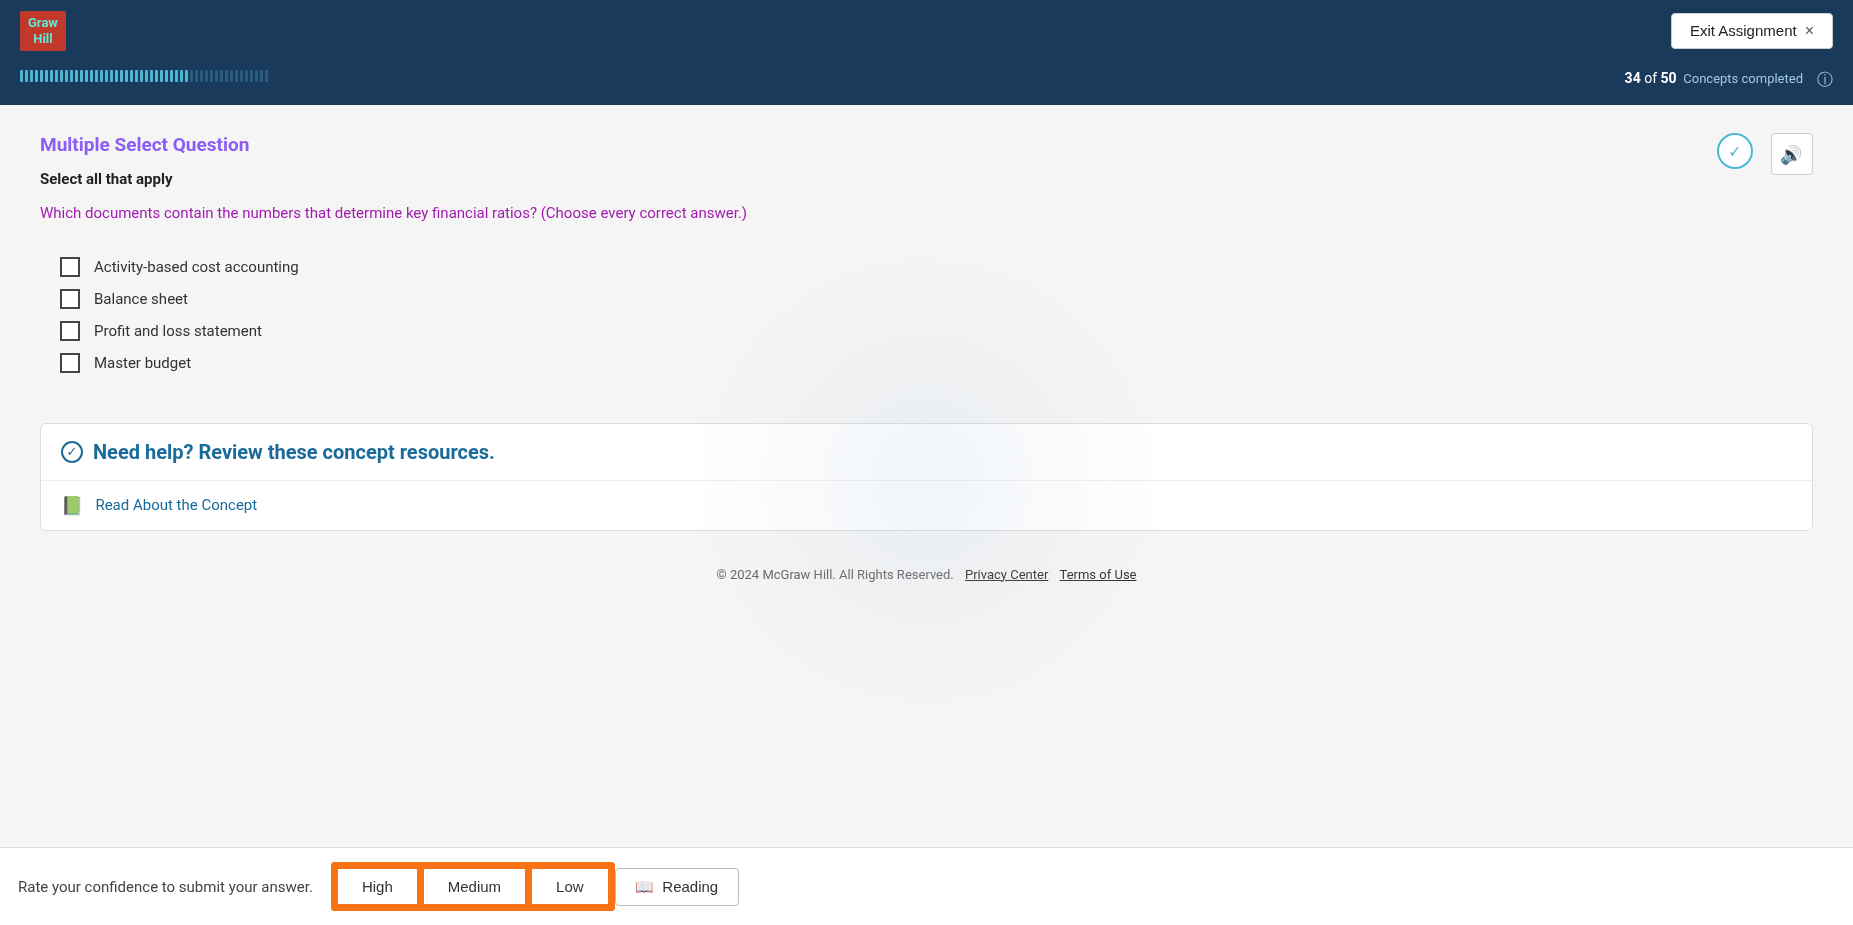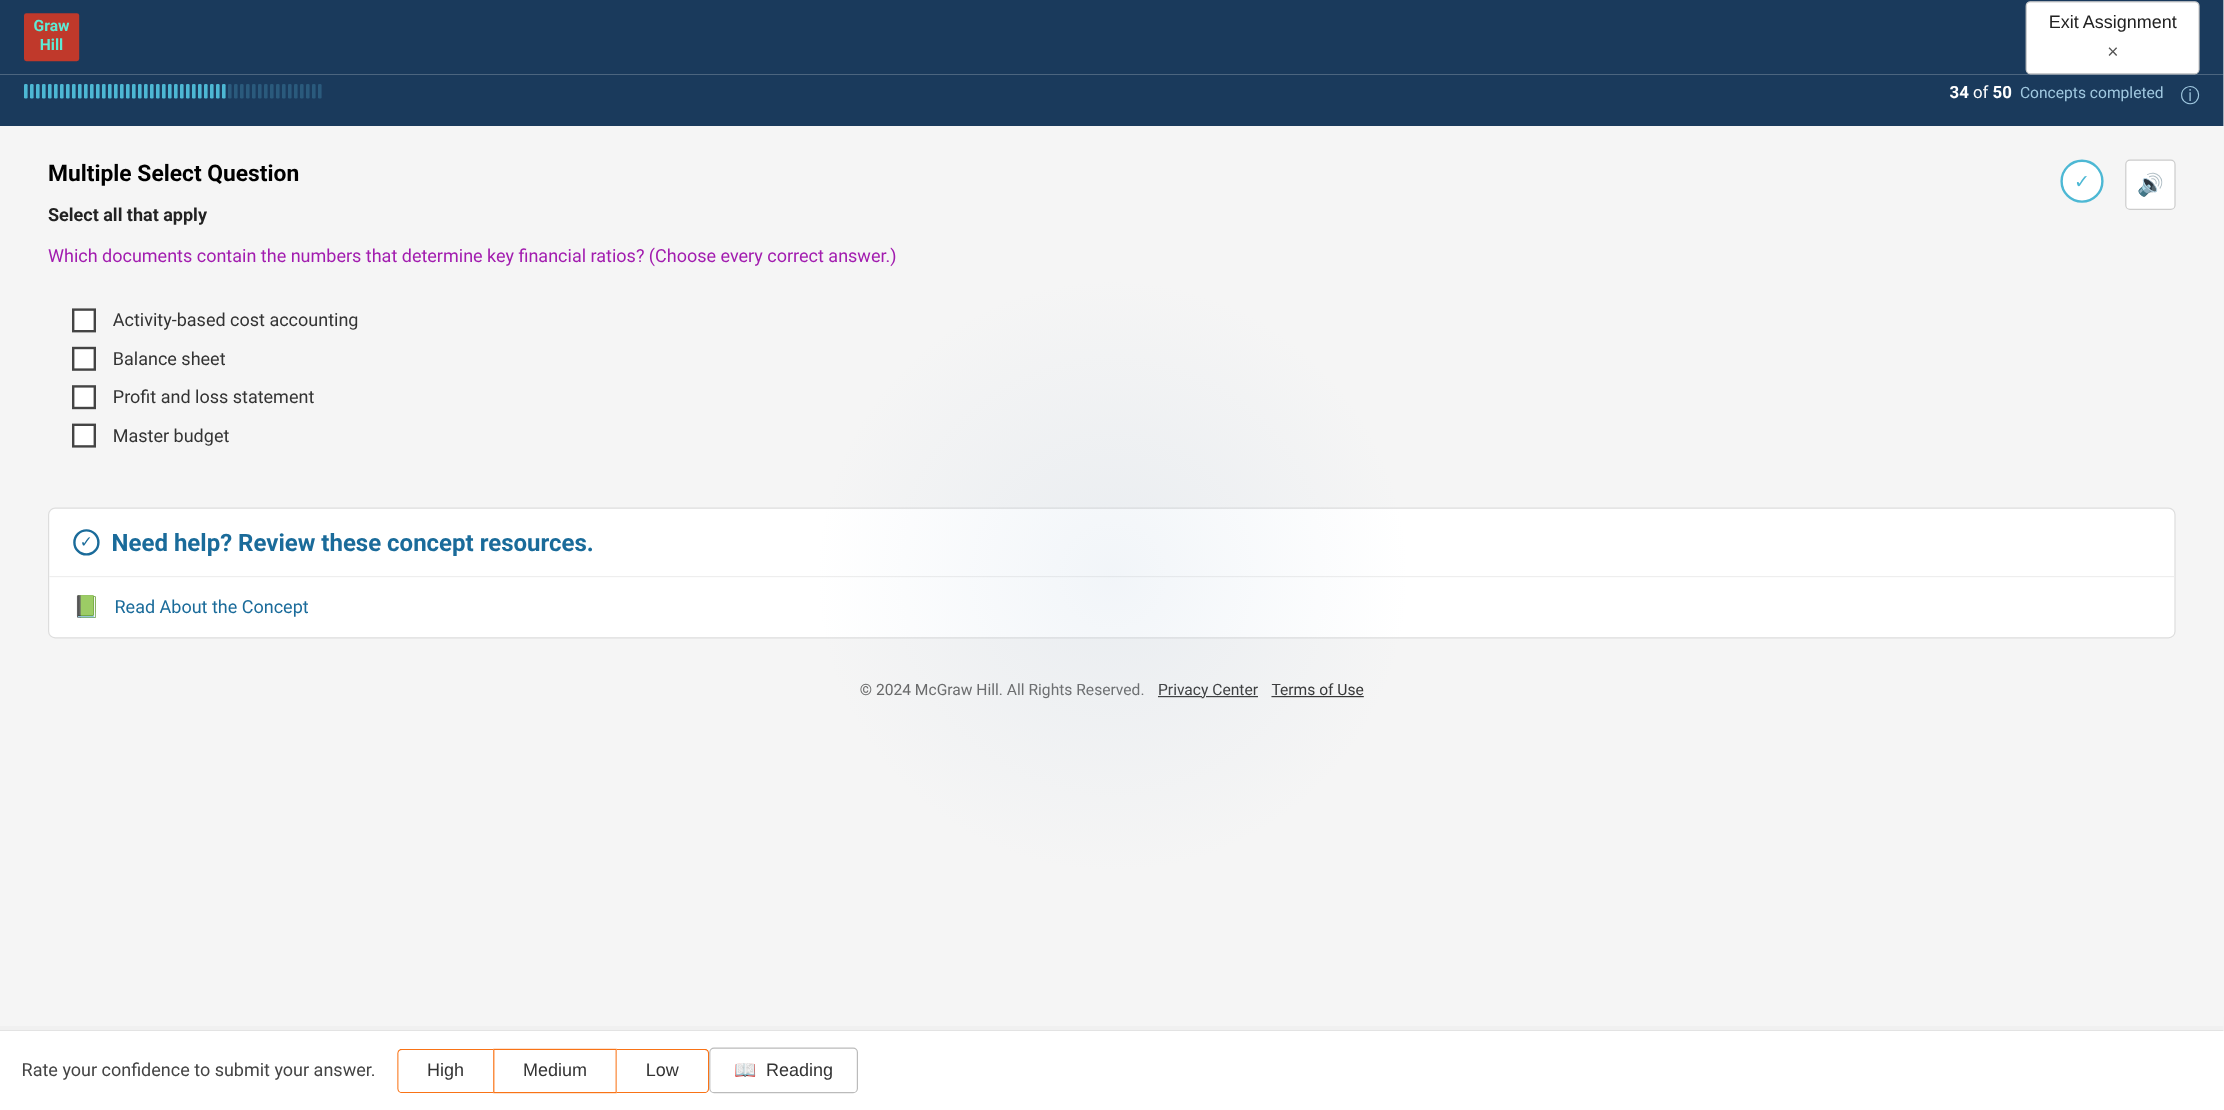--- a/index.html
+++ b/index.html
@@ -33,24 +33,23 @@
     }
 
     .exit-btn {
       background: white;
       border: 1px solid #ccc;
       border-radius: 4px;
       padding: 8px 18px;
       font-size: 15px;
       cursor: pointer;
       display: flex;
-      align-items: center;
+      align-items: flex-start;
       gap: 8px;
       color: #222;
-      flex-direction: column;
     }
 
     .exit-btn .close-x {
       font-size: 16px;
       color: #555;
     }
 
     
     .progress-bar-area {
       background: #1a3a5c;
@@ -99,21 +98,21 @@
       width: 500px;
       height: 500px;
       background: radial-gradient(circle, rgba(180,200,220,0.18) 0%, transparent 70%);
       border-radius: 50%;
       pointer-events: none;
     }
 
     .question-type {
       font-size: 19px;
       font-weight: bold;
-      color: #000000;
+      color: #8b5cf6;
       margin-bottom: 14px;
     }
 
     .select-instruction {
       font-size: 15px;
       font-weight: bold;
       color: #222;
       margin-bottom: 14px;
     }
 
@@ -275,21 +274,21 @@
       color: #444;
     }
 
     .confidence-buttons {
       display: flex;
       gap: 0;
     }
 
     .conf-btn {
       padding: 9px 24px;
-      border: 1px solid #f97316;
+      border: 7px solid #f97316;
       background: white;
       font-size: 15px;
       cursor: pointer;
       color: #333;
     }
 
     .conf-btn:first-child {
       border-radius: 4px 0 0 4px;
       border-right: none;
     }

